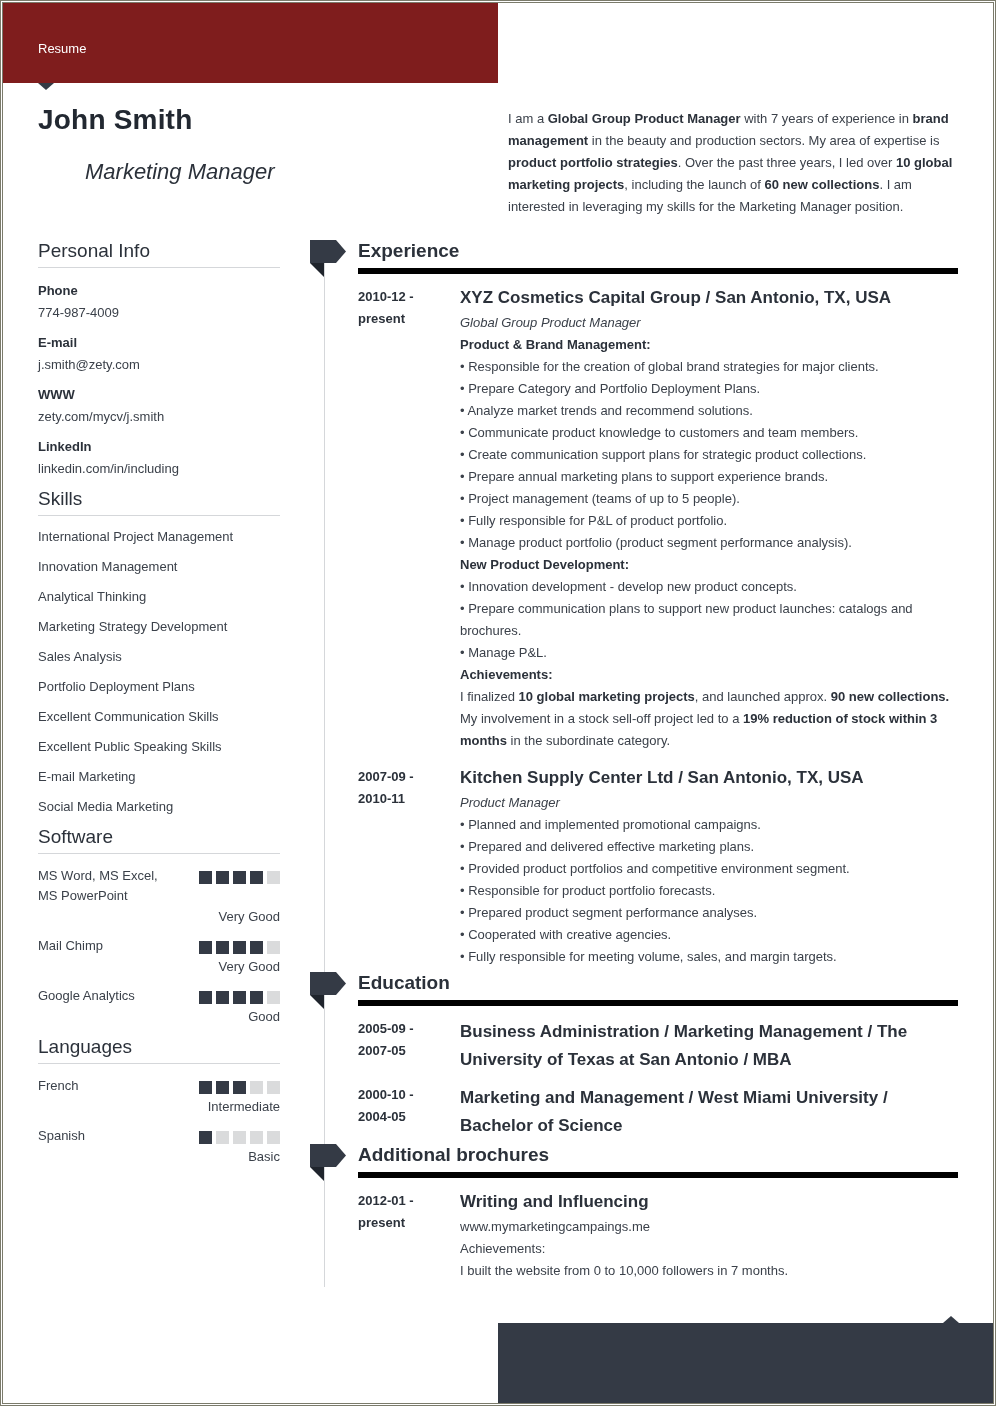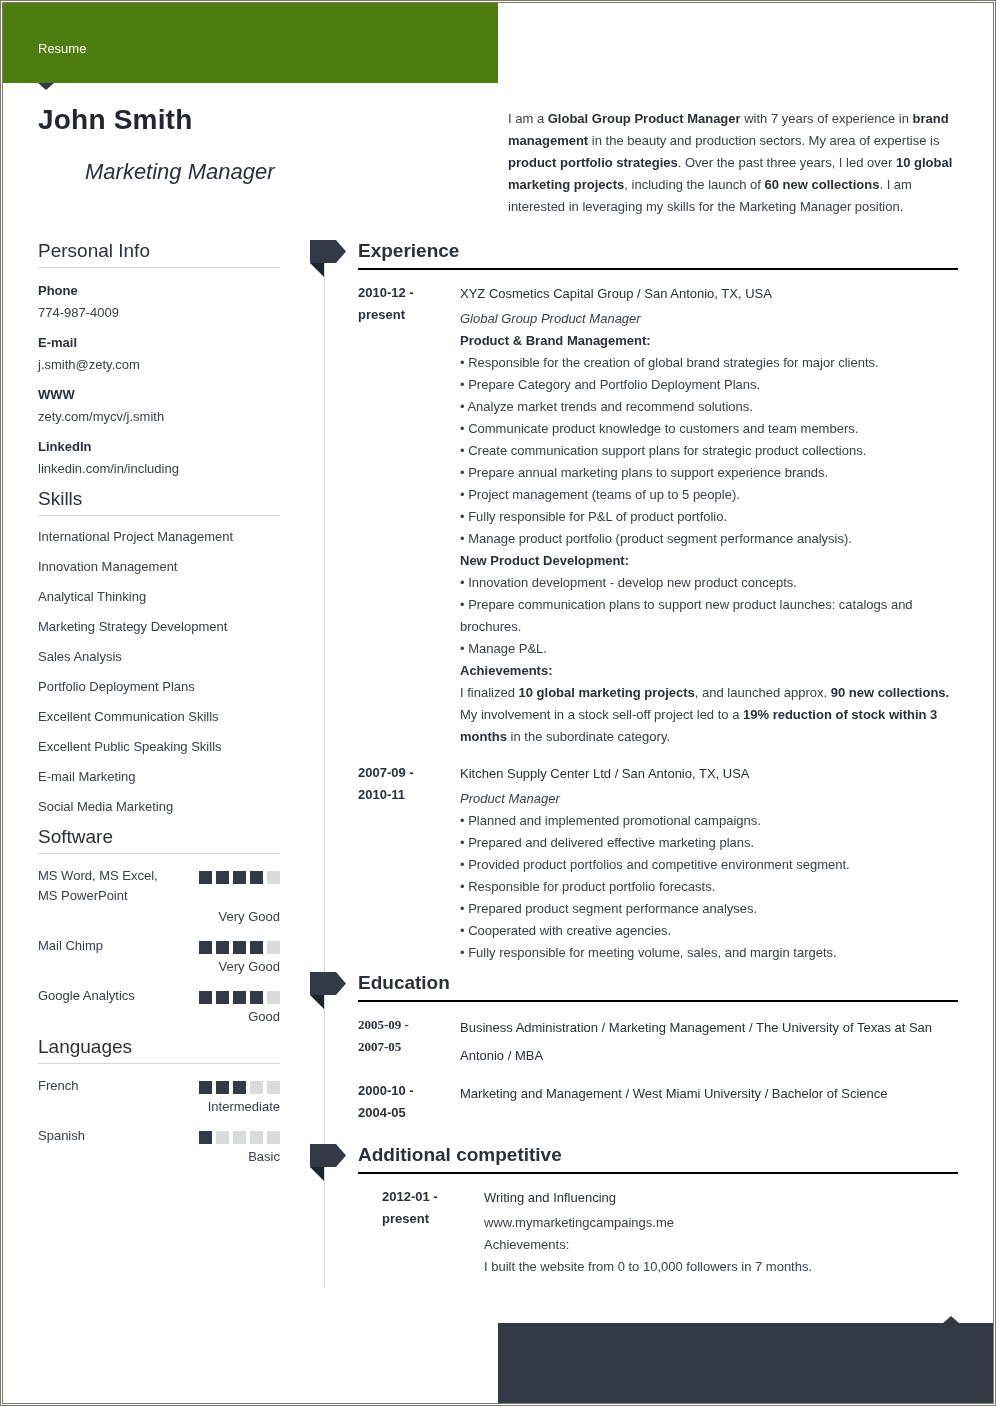--- a/index.html
+++ b/index.html
@@ -11,21 +11,21 @@
       overflow: hidden;
     }
     .page-frame {
       position: absolute; left: 0; top: 0; width: 996px; height: 1406px;
       border: 3px double #7b7b6b;
       pointer-events: none;
       z-index: 5;
     }
     .top-bar {
       position: absolute; left: 3px; top: 3px; width: 495px; height: 80px;
-      background: #4d7c0f;
+      background: #7f1d1d;
     }
     .top-bar .label {
       position: absolute; left: 35px; top: 38px;
       color: #ffffff; font-size: 13px;
     }
     .top-bar .pointer {
       position: absolute; left: 35px; top: 80px;
       width: 0; height: 0;
       border-left: 8px solid transparent; border-right: 8px solid transparent;
       border-top: 7px solid #343a45;
@@ -77,26 +77,26 @@
     .timeline-line {
       position: absolute; left: 324px; top: 263px; width: 1px; height: 1024px;
       background: #d5d7da;
     }
     .flag { position: absolute; left: 310px; width: 36px; height: 37px; }
     .flag svg { display: block; }
 
     .right-col { position: absolute; left: 358px; width: 600px; }
     .r-section-title {
       font-size: 19px; font-weight: bold; color: #2b313a;
-      padding-bottom: 6px; border-bottom: 2px solid #000000;
+      padding-bottom: 6px; border-bottom: 6px solid #000000;
     }
     .entry { display: flex; margin-top: 12px; }
     .entry .date { width: 102px; font-size: 13px; font-weight: bold; color: #2b313a; line-height: 22px; }
     .entry .body { flex: 1; font-size: 13px; line-height: 22px; color: #3b414a; }
-    .entry .heading { font-size: 13px; font-weight: normal; color: #2b313a; line-height: 24px; margin-bottom: 2px; }
+    .entry .heading { font-size: 17px; font-weight: bold; color: #2b313a; line-height: 24px; margin-bottom: 2px; }
     .entry .heading.edu { line-height: 28px; }
     .entry .role { font-style: italic; }
     .entry .sub { font-weight: bold; color: #2b313a; }
     .entry b { color: #2b313a; }
   </style>
 </head>
 <body>
 
 <div class="page-frame"></div>
 
@@ -279,39 +279,39 @@
           <div class="bullet">• Fully responsible for meeting volume, sales, and margin targets.</div>
         </div>
       </div>
     </div>
 </section>
 
 <section class="right-col" style="top:972px;">
   <div class="r-section-title">Education</div>
   <div id="education-entries">
       <div class="entry" style="margin-top: 12px;">
-        <div class="date" style="padding-right: 30px; font-family: Liberation Serif, serif;">2005-09 - 2007-05</div>
+        <div class="date" style="padding-right: 30px;">2005-09 - 2007-05</div>
         <div class="body">
           <div class="heading edu">Business Administration / Marketing Management / The University of Texas at San Antonio / MBA</div>
         </div>
       </div>
       <div class="entry" style="margin-top: 8px;">
         <div class="date" style="padding-right: 30px;">2000-10 - 2004-05</div>
         <div class="body">
           <div class="heading edu">Marketing and Management / West Miami University / Bachelor of Science</div>
         </div>
       </div>
     </div>
 </section>
 
 <section class="right-col" style="top:1144px;">
-  <div class="r-section-title">Additional competitive</div>
+  <div class="r-section-title">Additional brochures</div>
   <div id="activity-entries">
       <div class="entry">
-        <div class="date" style="padding-right: 30px; margin-left: 24px;">2012-01 - present</div>
+        <div class="date" style="padding-right: 30px;">2012-01 - present</div>
         <div class="body">
           <div class="heading">Writing and Influencing</div>
           <div class="line">www.mymarketingcampaings.me</div>
           <div class="line">Achievements:</div>
           <div class="line">I built the website from 0 to 10,000 followers in 7 months.</div>
         </div>
       </div>
     </div>
 </section>
 

